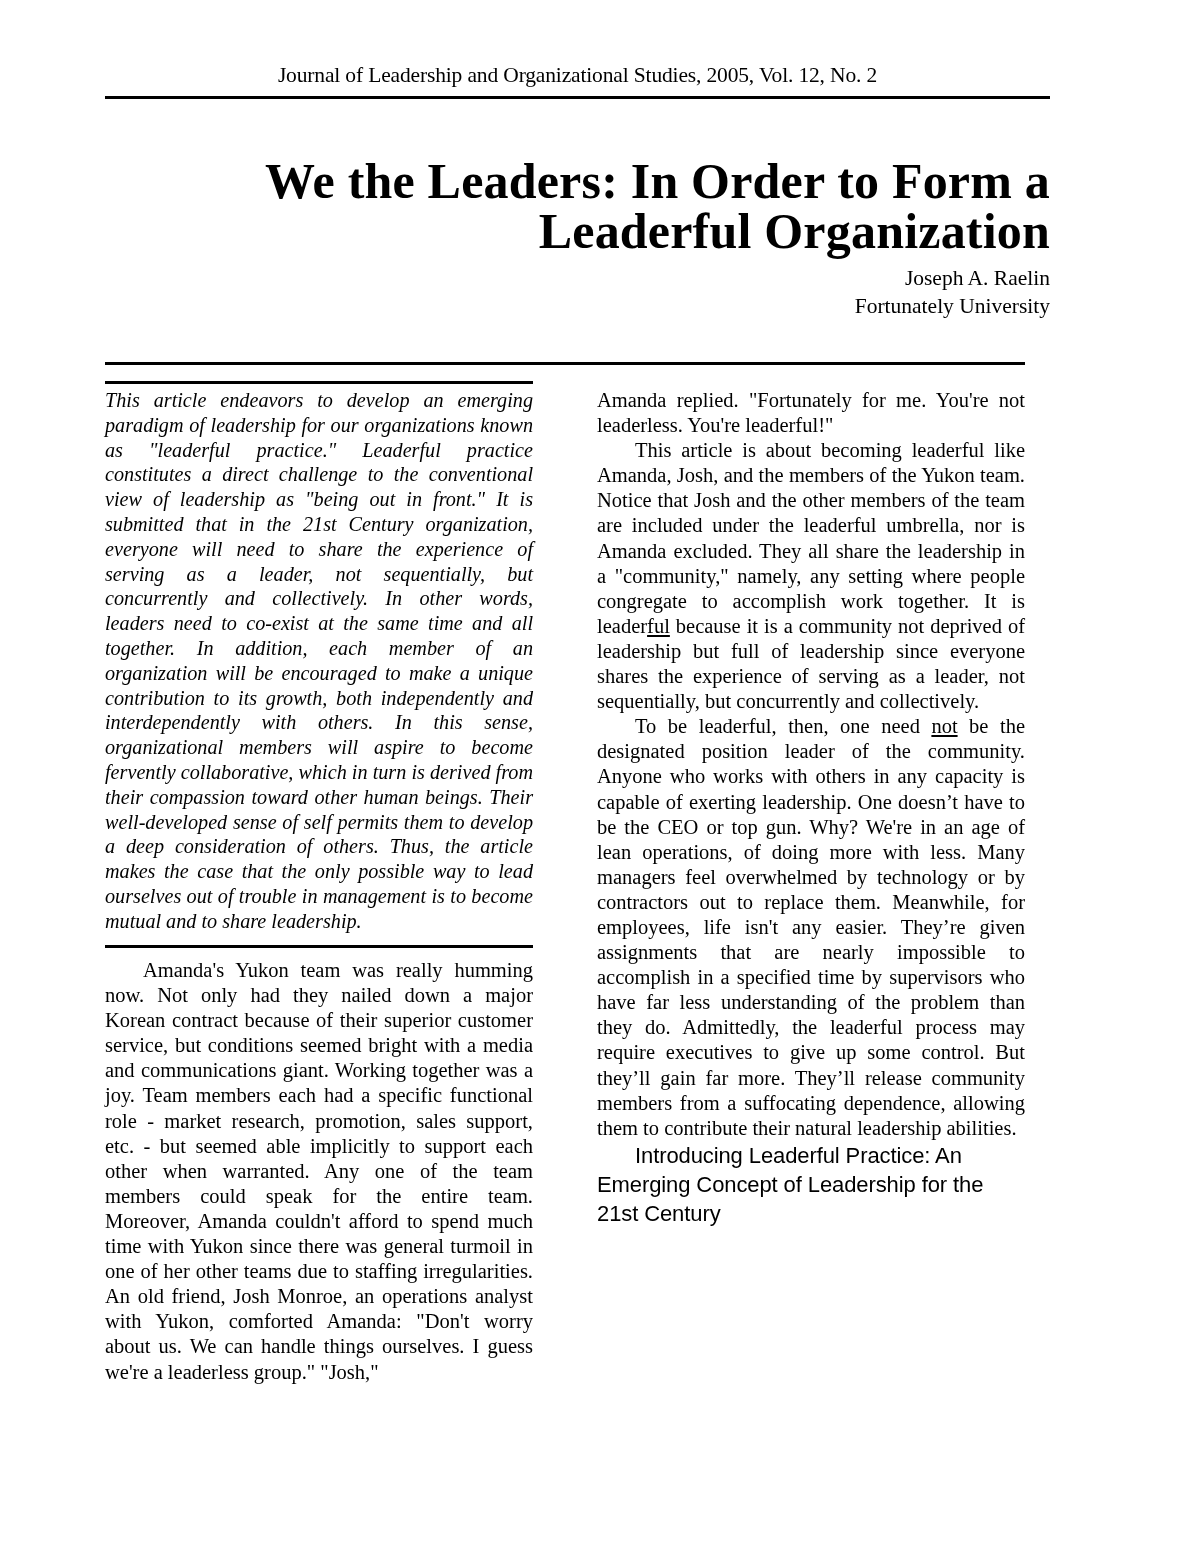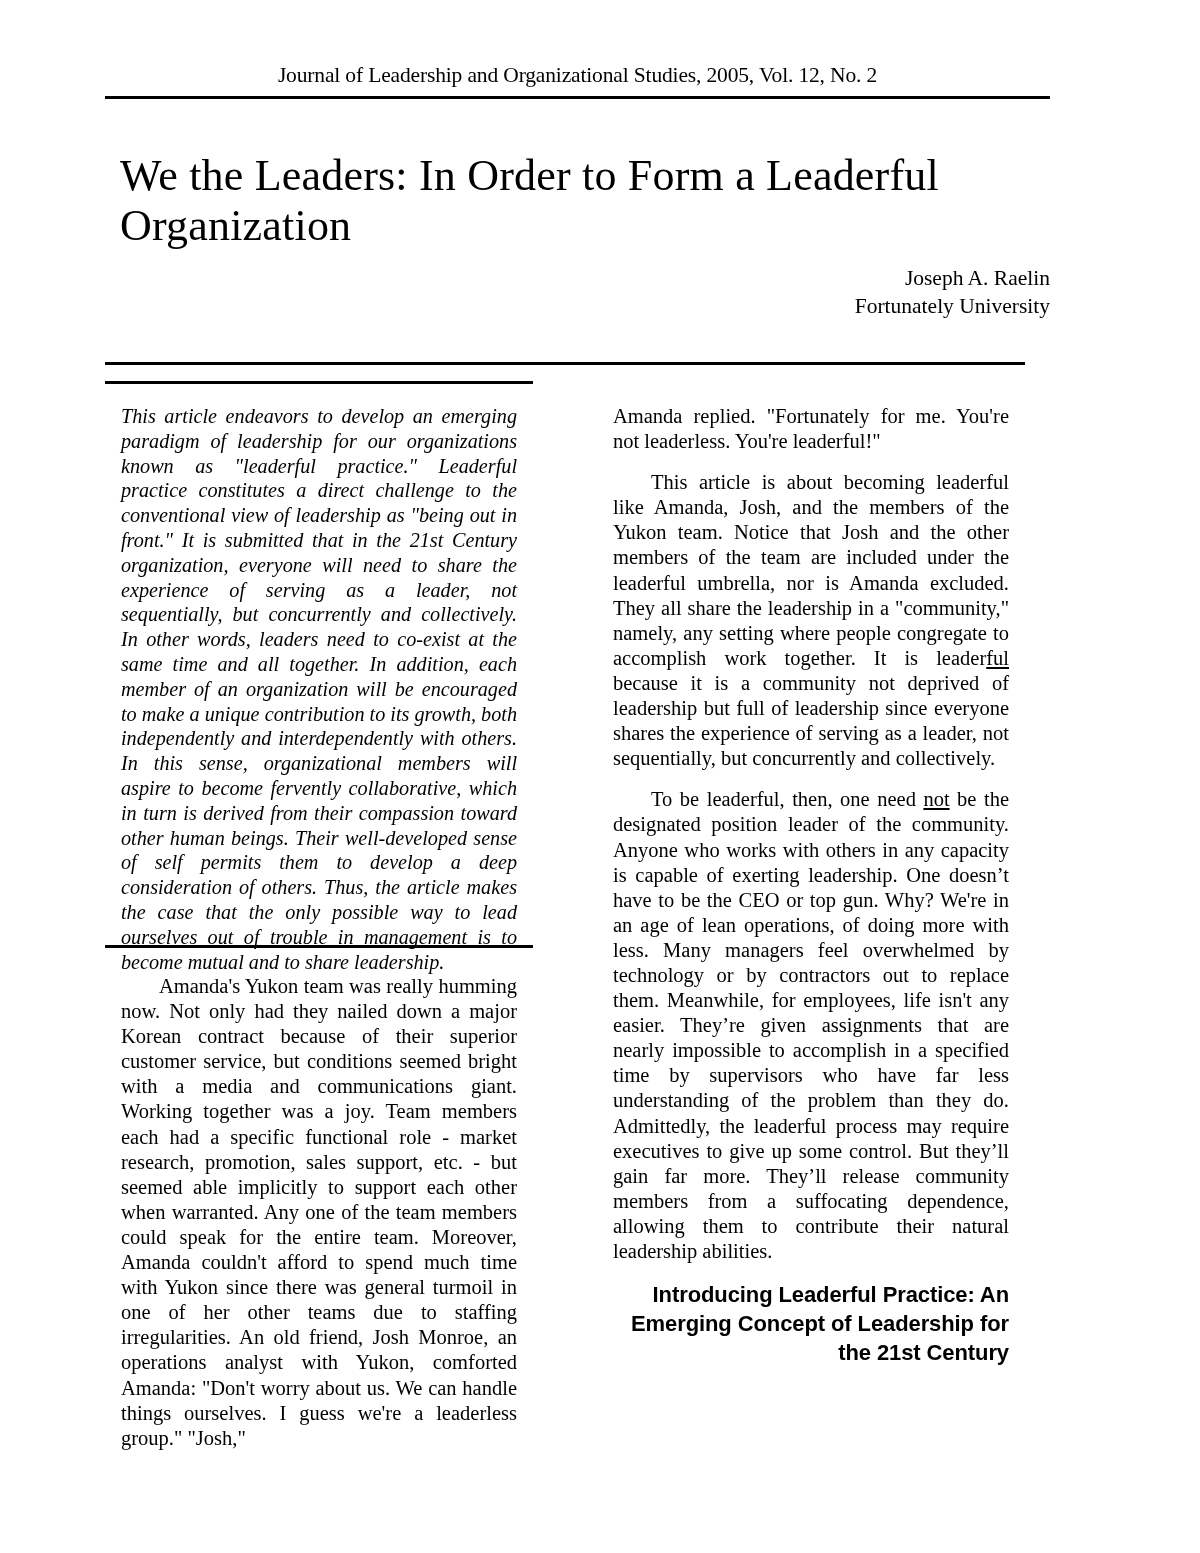--- a/index.html
+++ b/index.html
@@ -46,24 +46,24 @@
     height: 0;
     border-top: 3px solid #000;
   }
 
   
   .title {
     position: absolute;
     left: 120px;
     top: 122px;
     width: 930px;
-    text-align: left;
+    text-align: right;
     font-family: "Liberation Serif", "DejaVu Serif", serif;
-    font-weight: normal;
-    font-size: 44px;
+    font-weight: bold;
+    font-size: 50px;
     line-height: 50px;
     letter-spacing: 0.2px;
   }
 
   
   .byline {
     position: absolute;
     left: 120px;
     top: 264px;
     width: 930px;
@@ -118,33 +118,33 @@
     line-height: 24.8px;
   }
   .body-left {
     top: 958px;
   }
   .body-right {
     top: 388px;
   }
 
   .col p {
-    margin: 16px;
+    margin: 0;
     text-indent: 38px;
   }
   .col p.noindent { text-indent: 0; }
   .abstract p { text-indent: 0; }
 
   
   .section-head {
     font-family: "Liberation Sans", "DejaVu Sans", sans-serif;
-    font-weight: bold;
+    font-weight: normal;
     font-size: 22px;
     line-height: 29px;
-    text-align: right;
+    text-align: left;
     text-indent: 0;
     margin: 25px 0 22px 0;
     letter-spacing: -0.1px;
   }
 
   u { text-decoration: underline; }
 </style>
 </head>
 <body>
 

